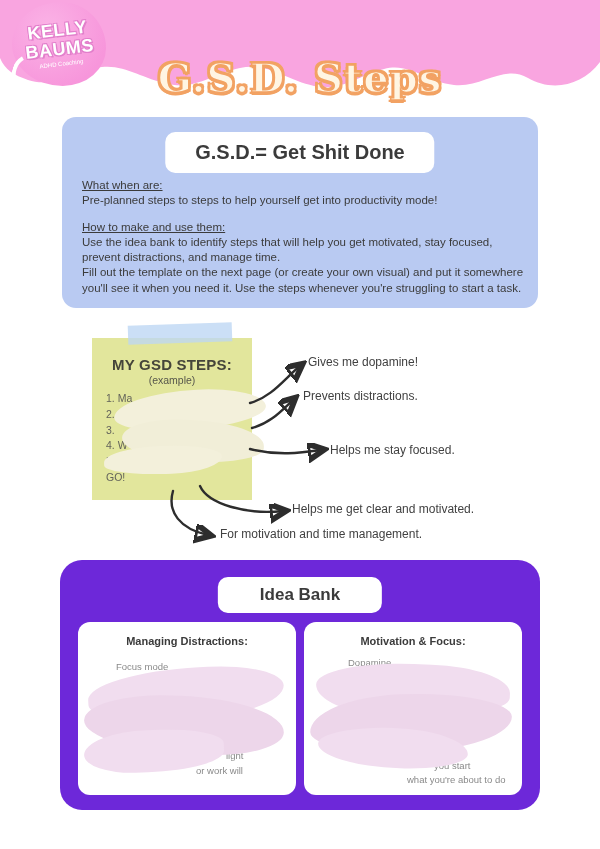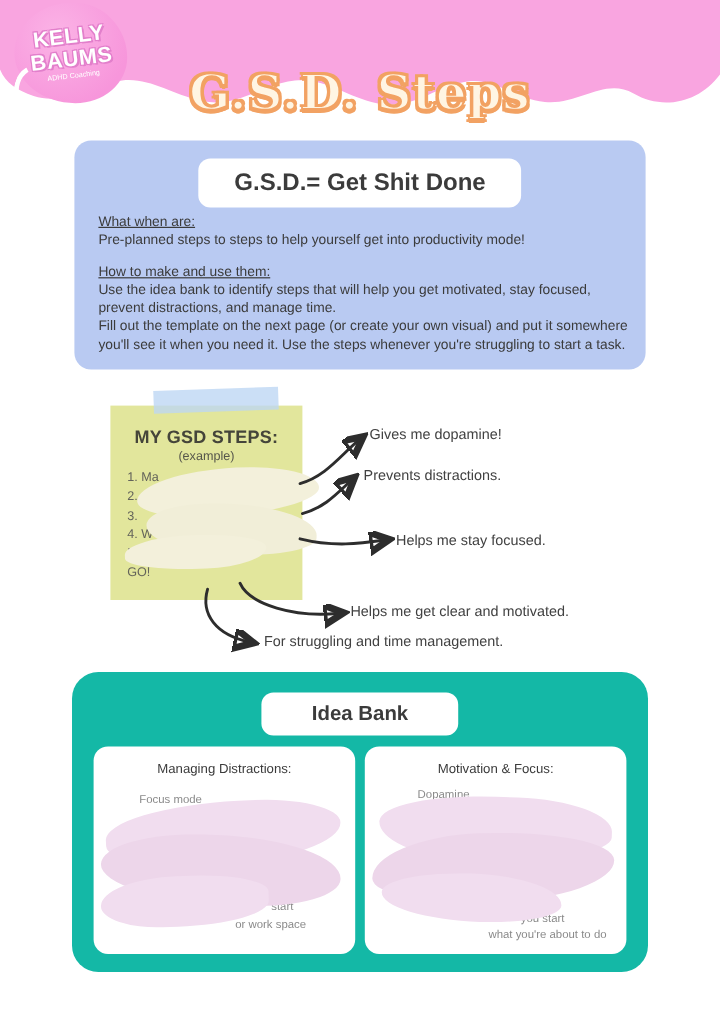--- a/index.html
+++ b/index.html
@@ -38,26 +38,26 @@
   .note-sub{text-align:center;font-size:10.5px;color:#56564b;margin-top:1px;}
   .note-list{margin:5px 0 0 14px;padding:0;list-style:none;font-size:10.5px;line-height:1.5;color:#63635a;}
   .scrib{position:absolute;}
 
   
   .arrows{position:absolute;left:0;top:0;width:600px;height:849px;pointer-events:none;}
   .arrows path{fill:none;stroke:#2d2d2d;stroke-width:2.4;stroke-linecap:round;}
   .arrow-label{position:absolute;font-size:12px;color:#414141;white-space:nowrap;}
 
   
-  .idea-bank{position:absolute;left:60px;top:560px;width:480px;height:250px;background:#14b8a6;border-radius:22px;}
+  .idea-bank{position:absolute;left:60px;top:560px;width:480px;height:250px;background:#6d28d9;border-radius:22px;}
   .idea-pill{top:17px;font-size:17px;padding:8px 42px;}
   .card{position:absolute;top:62px;width:218px;height:173px;background:#ffffff;border-radius:12px;overflow:hidden;}
   .card-left{left:18px;}
   .card-right{right:18px;}
-  .card-title{margin-top:13px;text-align:center;font-size:11px;font-weight:normal;color:#3b3b3b;}
+  .card-title{margin-top:13px;text-align:center;font-size:11px;font-weight:bold;color:#3b3b3b;}
   .frag{position:absolute;font-size:9.5px;color:#8a8a8a;white-space:nowrap;}
 </style>
 </head>
 <body>
 
 <div class="page">
 
   <svg class="header-wave" viewBox="0 0 600 100" preserveAspectRatio="none" aria-hidden="true">
     <path d="M0,0 H600 V62 C582,86 552,92 528,78 C504,64 482,88 454,85 C426,82 410,62 384,69 C356,76 342,92 314,86 C286,80 268,62 240,68 C212,74 196,90 168,84 C140,78 122,62 96,68 C72,73 52,88 28,80 C14,75 5,70 0,58 Z" fill="#F9A5E0"></path>
   </svg>
@@ -116,30 +116,30 @@
     <path marker-end="url(#ah)" d="M252,428 C271,423 282,410 293,400"></path>
     <path marker-end="url(#ah)" d="M250,449 C278,456 300,453 321,450"></path>
     <path marker-end="url(#ah)" d="M200,486 C208,504 246,515 283,511"></path>
     <path marker-end="url(#ah)" d="M173,491 C167,512 180,529 208,535"></path>
   </svg>
 
   <div class="arrow-label" style="left:308px;top:355px;">Gives me dopamine!</div>
   <div class="arrow-label" style="left:303px;top:389px;">Prevents distractions.</div>
   <div class="arrow-label" style="left:330px;top:443px;">Helps me stay focused.</div>
   <div class="arrow-label" style="left:292px;top:502px;">Helps me get clear and motivated.</div>
-  <div class="arrow-label" style="left:220px;top:527px;">For struggling and time management.</div>
+  <div class="arrow-label" style="left:220px;top:527px;">For motivation and time management.</div>
 
   <div class="idea-bank">
     <div class="pill idea-pill">Idea Bank</div>
 
     <div class="card card-left">
       <div class="card-title">Managing Distractions:</div>
       <div class="frag" style="left:38px;top:23px;margin-top:16px;">Focus mode</div>
-      <div class="frag" style="left:148px;top:128px;">start</div>
-      <div class="frag" style="left:118px;top:143px;">or work space</div>
+      <div class="frag" style="left:148px;top:128px;">light</div>
+      <div class="frag" style="left:118px;top:143px;">or work will</div>
       <div class="scrib" style="left:10px;top:46px;width:196px;height:52px;background:#F1DDEF;border-radius:60% 40% 55% 45%/55% 45% 60% 40%;transform:rotate(-3deg);"></div>
       <div class="scrib" style="left:6px;top:74px;width:200px;height:58px;background:#EDD6EA;border-radius:45% 55% 40% 60%/50% 60% 45% 55%;transform:rotate(2deg);"></div>
       <div class="scrib" style="left:6px;top:108px;width:140px;height:42px;background:#F1DDEF;border-radius:50% 50% 60% 40%/60% 40% 50% 50%;transform:rotate(-2deg);"></div>
     </div>
 
     <div class="card card-right">
       <div class="card-title">Motivation &amp; Focus:</div>
       <div class="frag" style="left:44px;top:35px;">Dopamine</div>
       <div class="frag" style="left:130px;top:138px;">you start</div>
       <div class="frag" style="left:84px;top:152px;margin-left:19px;">what you're about to do</div>

